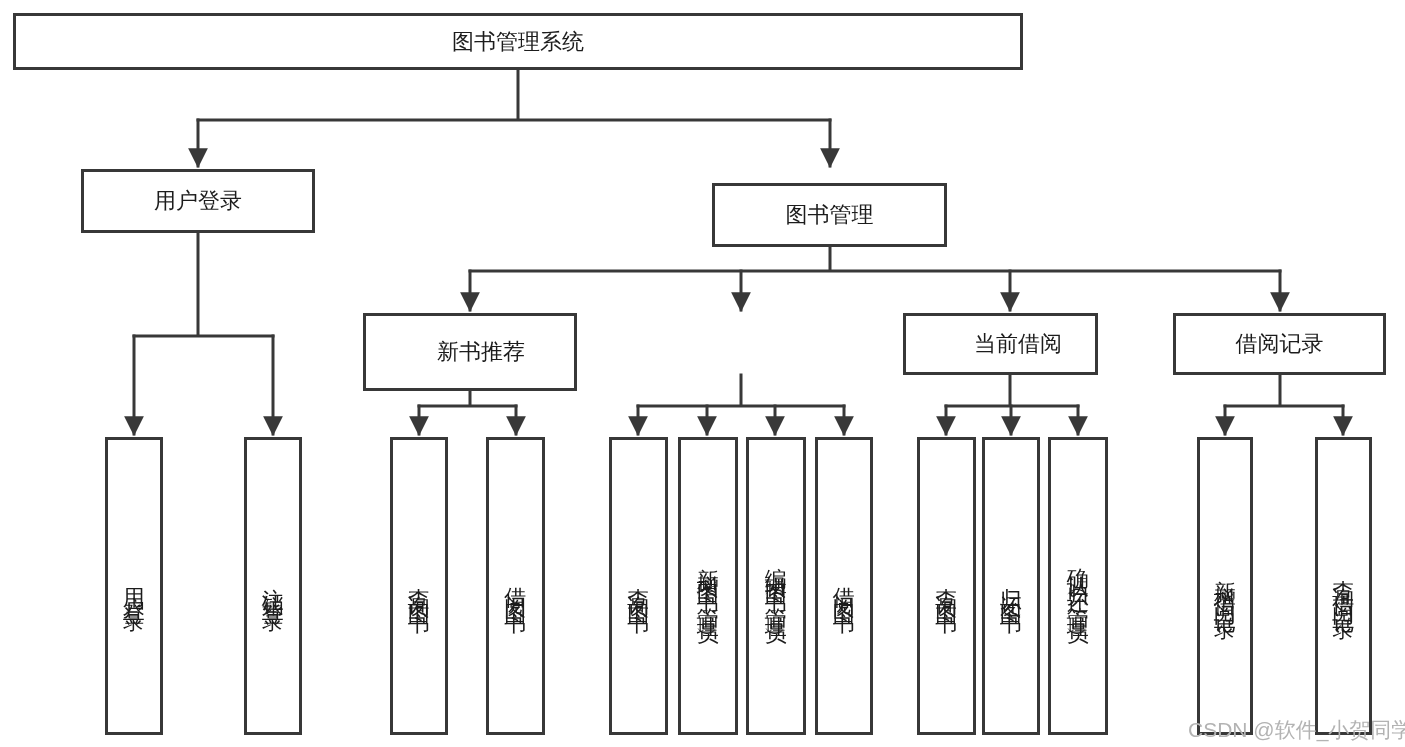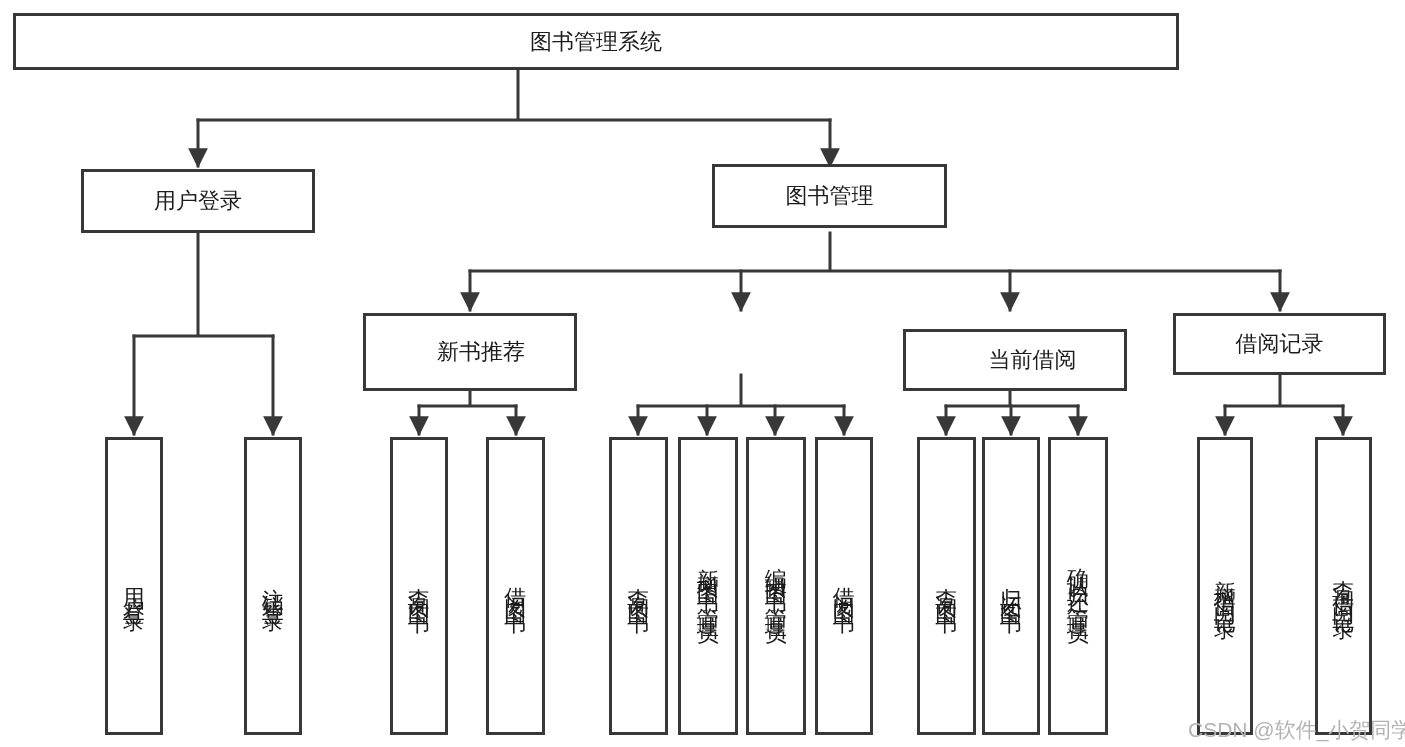--- a/index.html
+++ b/index.html
@@ -102,35 +102,35 @@
     <path d="M1010 375 V406 M946 406 H1078"></path>
     <path d="M946 406 V434" marker-end="url(#arw)"></path>
     <path d="M1011 406 V434" marker-end="url(#arw)"></path>
     <path d="M1078 406 V434" marker-end="url(#arw)"></path>
 
     <path d="M1280 375 V406 M1225 406 H1343"></path>
     <path d="M1225 406 V434" marker-end="url(#arw)"></path>
     <path d="M1343 406 V434" marker-end="url(#arw)"></path>
   </svg>
 
-  <div class="hbox" style="left:13px; top:13px; width:1166px; height:57px;">
+  <div class="hbox" style="left:13px; top:13px; width:1010px; height:57px;">
     <span>图书管理系统</span>
   </div>
 
   <div class="hbox" style="left:81px; top:169px; width:234px; height:64px;">
     <span>用户登录</span>
   </div>
-  <div class="hbox" style="left:712px; top:164px; width:235px; height:64px;">
+  <div class="hbox" style="left:712px; top:183px; width:235px; height:64px;">
     <span>图书管理</span>
   </div>
 
   <div class="hbox" style="left:363px; top:313px; width:214px; height:78px;padding-left:22px;">
     <span>新书推荐</span>
   </div>
-  <div class="hbox" style="left:903px; top:329px; width:224px; height:62px;padding-left:35px;">
+  <div class="hbox" style="left:903px; top:313px; width:195px; height:62px;padding-left:35px;">
     <span>当前借阅</span>
   </div>
   <div class="hbox" style="left:1173px; top:313px; width:213px; height:62px;">
     <span>借阅记录</span>
   </div>
 
   <div class="vbox" style="left:105px; top:437px; width:58px; height:298px;">
     <span>用户登录</span>
   </div>
   <div class="vbox" style="left:244px; top:437px; width:58px; height:298px;">

